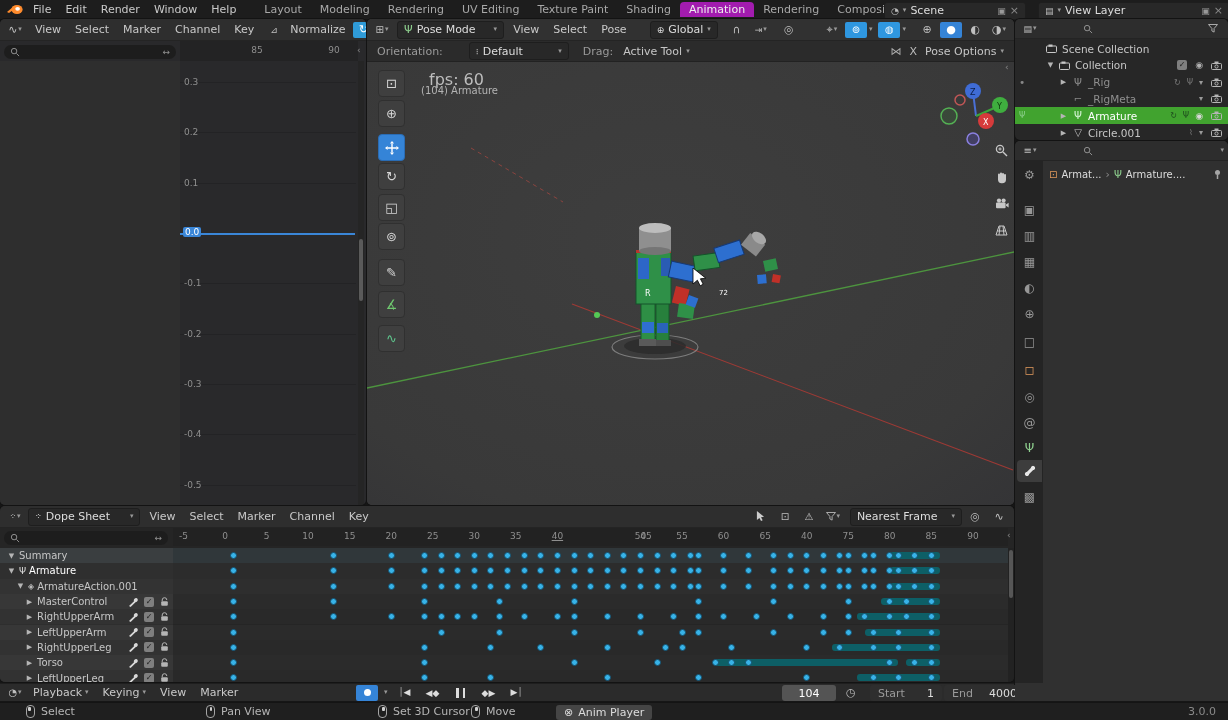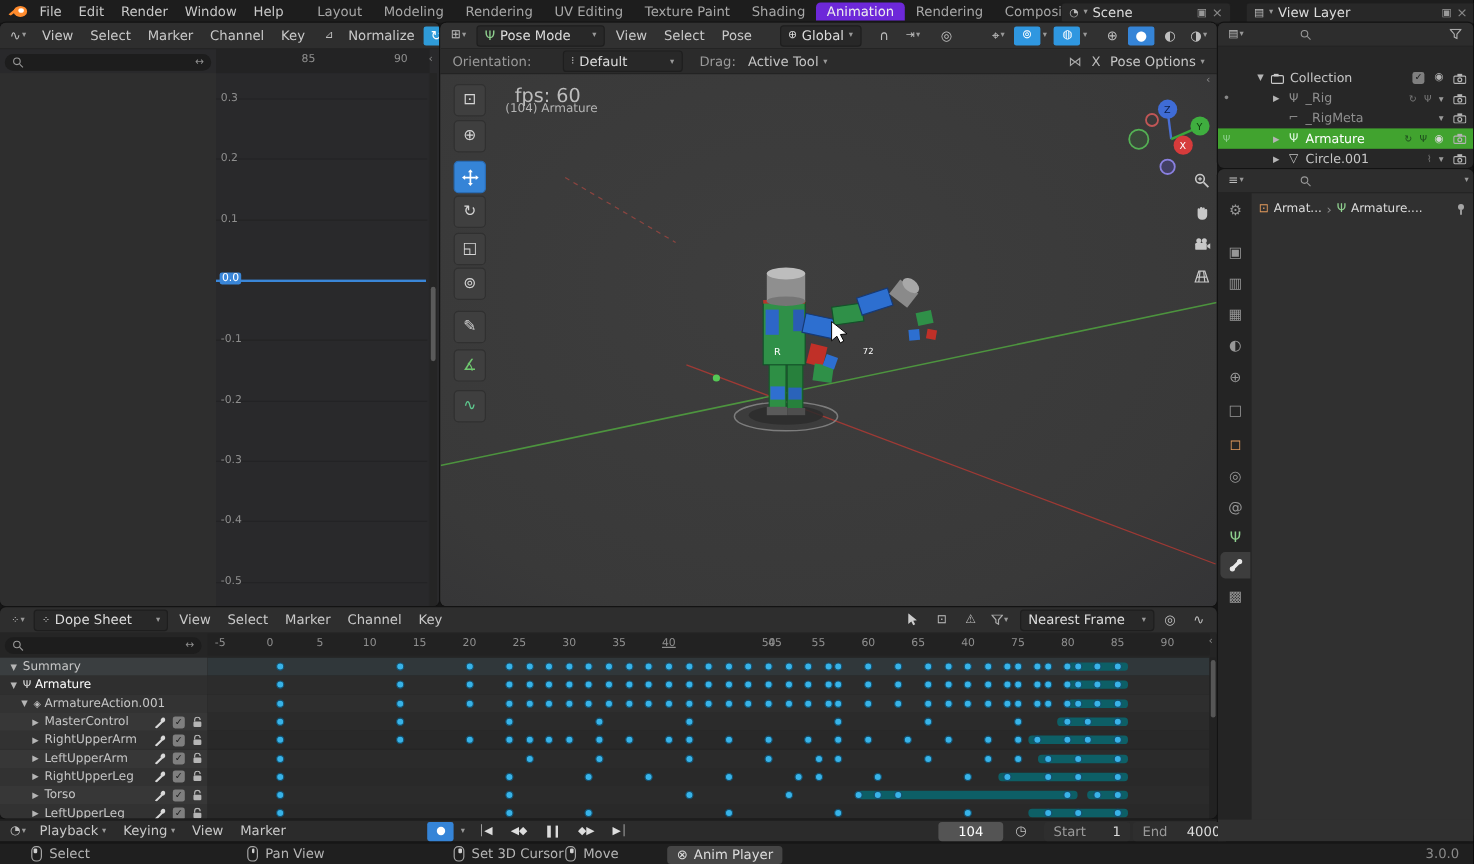--- a/index.html
+++ b/index.html
@@ -3,21 +3,21 @@
 <meta charset="utf-8">
 <style>
   html,body{margin:0;padding:0;background:#000;}
   #app{position:relative;width:1228px;height:720px;background:#161616;overflow:hidden;
        font-family:"DejaVu Sans",sans-serif;font-size:11px;color:#c6c6c6;cursor:default;}
   .abs{position:absolute;}
   .row{display:flex;align-items:center;}
   .grow{flex:1;}
   .menu{padding:0 7px;color:#c9c9c9;white-space:nowrap;}
   .tab{padding:1px 9px;border-radius:4px 4px 0 0;color:#a8a8a8;white-space:nowrap;}
-  .tab.active{background:#6d28d9;color:#eee;}
+  .tab.active{background:#a21caf;color:#eee;}
   .dd{background:#282828;border:1px solid #1e1e1e;border-radius:3px;height:16px;
       display:inline-flex;align-items:center;gap:4px;padding:0 6px;color:#ddd;white-space:nowrap;}
   .chev{font-size:7px;color:#999;line-height:1;}
   .ibtn{min-width:18px;height:16px;display:inline-flex;align-items:center;justify-content:center;
         border-radius:2px;color:#bfbfbf;gap:1px;padding:0 2px;}
   .ibtn.on{background:#3584d7;color:#fff;}
   .panel{position:absolute;border-radius:5px;overflow:hidden;box-shadow:0 0 0 1px #131313;}
   .ehdr{position:absolute;left:0;right:0;top:0;height:22px;display:flex;align-items:center;
         background:#2e2e2e;border-bottom:1px solid #242424;padding:0 4px;box-sizing:border-box;gap:2px;}
   .search{background:#1d1d1d;border-radius:8px;height:14px;display:flex;align-items:center;
@@ -375,20 +375,33 @@
           </svg>
       </span>
       <span class="grow"></span>
       <span class="ibtn">
         <svg width="10" height="9" viewBox="0 0 10 9">
             <path d="M0.5 0.5 h9 l-3.4 4 v3.6 l-2.2-1.2 v-2.4 z" fill="none" stroke="#aaa"></path>
           </svg>
       </span>
     </div>
     <div class="abs" id="outliner-rows" style="left:0;top:21px;width:213px;height:100px;overflow:hidden;">
+        <div class="otrow" style="top: 0px;">
+          <span style="width: 6px;"></span>
+          <span style="width: 0px;"></span>
+          <span class="exp"></span>
+          <span class="oticon">
+            <svg width="11" height="9" viewBox="0 0 11 9">
+              <rect x="0.5" y="2" width="10" height="6.5" rx="1" fill="none" stroke="#c8c8c8"></rect>
+              <rect x="2.5" y="0.5" width="4" height="2.2" fill="#c8c8c8"></rect>
+            </svg>
+          </span>
+          <span>Scene Collection</span>
+          <span class="grow"></span>
+        </div>
         <div class="otrow" style="top: 16.8px;">
           <span style="width: 6px;"></span>
           <span style="width: 13px;"></span>
           <span class="exp">▼</span>
           <span class="oticon">
             <svg width="11" height="9" viewBox="0 0 11 9">
               <rect x="0.5" y="2" width="10" height="6.5" rx="1" fill="none" stroke="#c8c8c8"></rect>
               <rect x="2.5" y="0.5" width="4" height="2.2" fill="#c8c8c8"></rect>
             </svg>
           </span>

